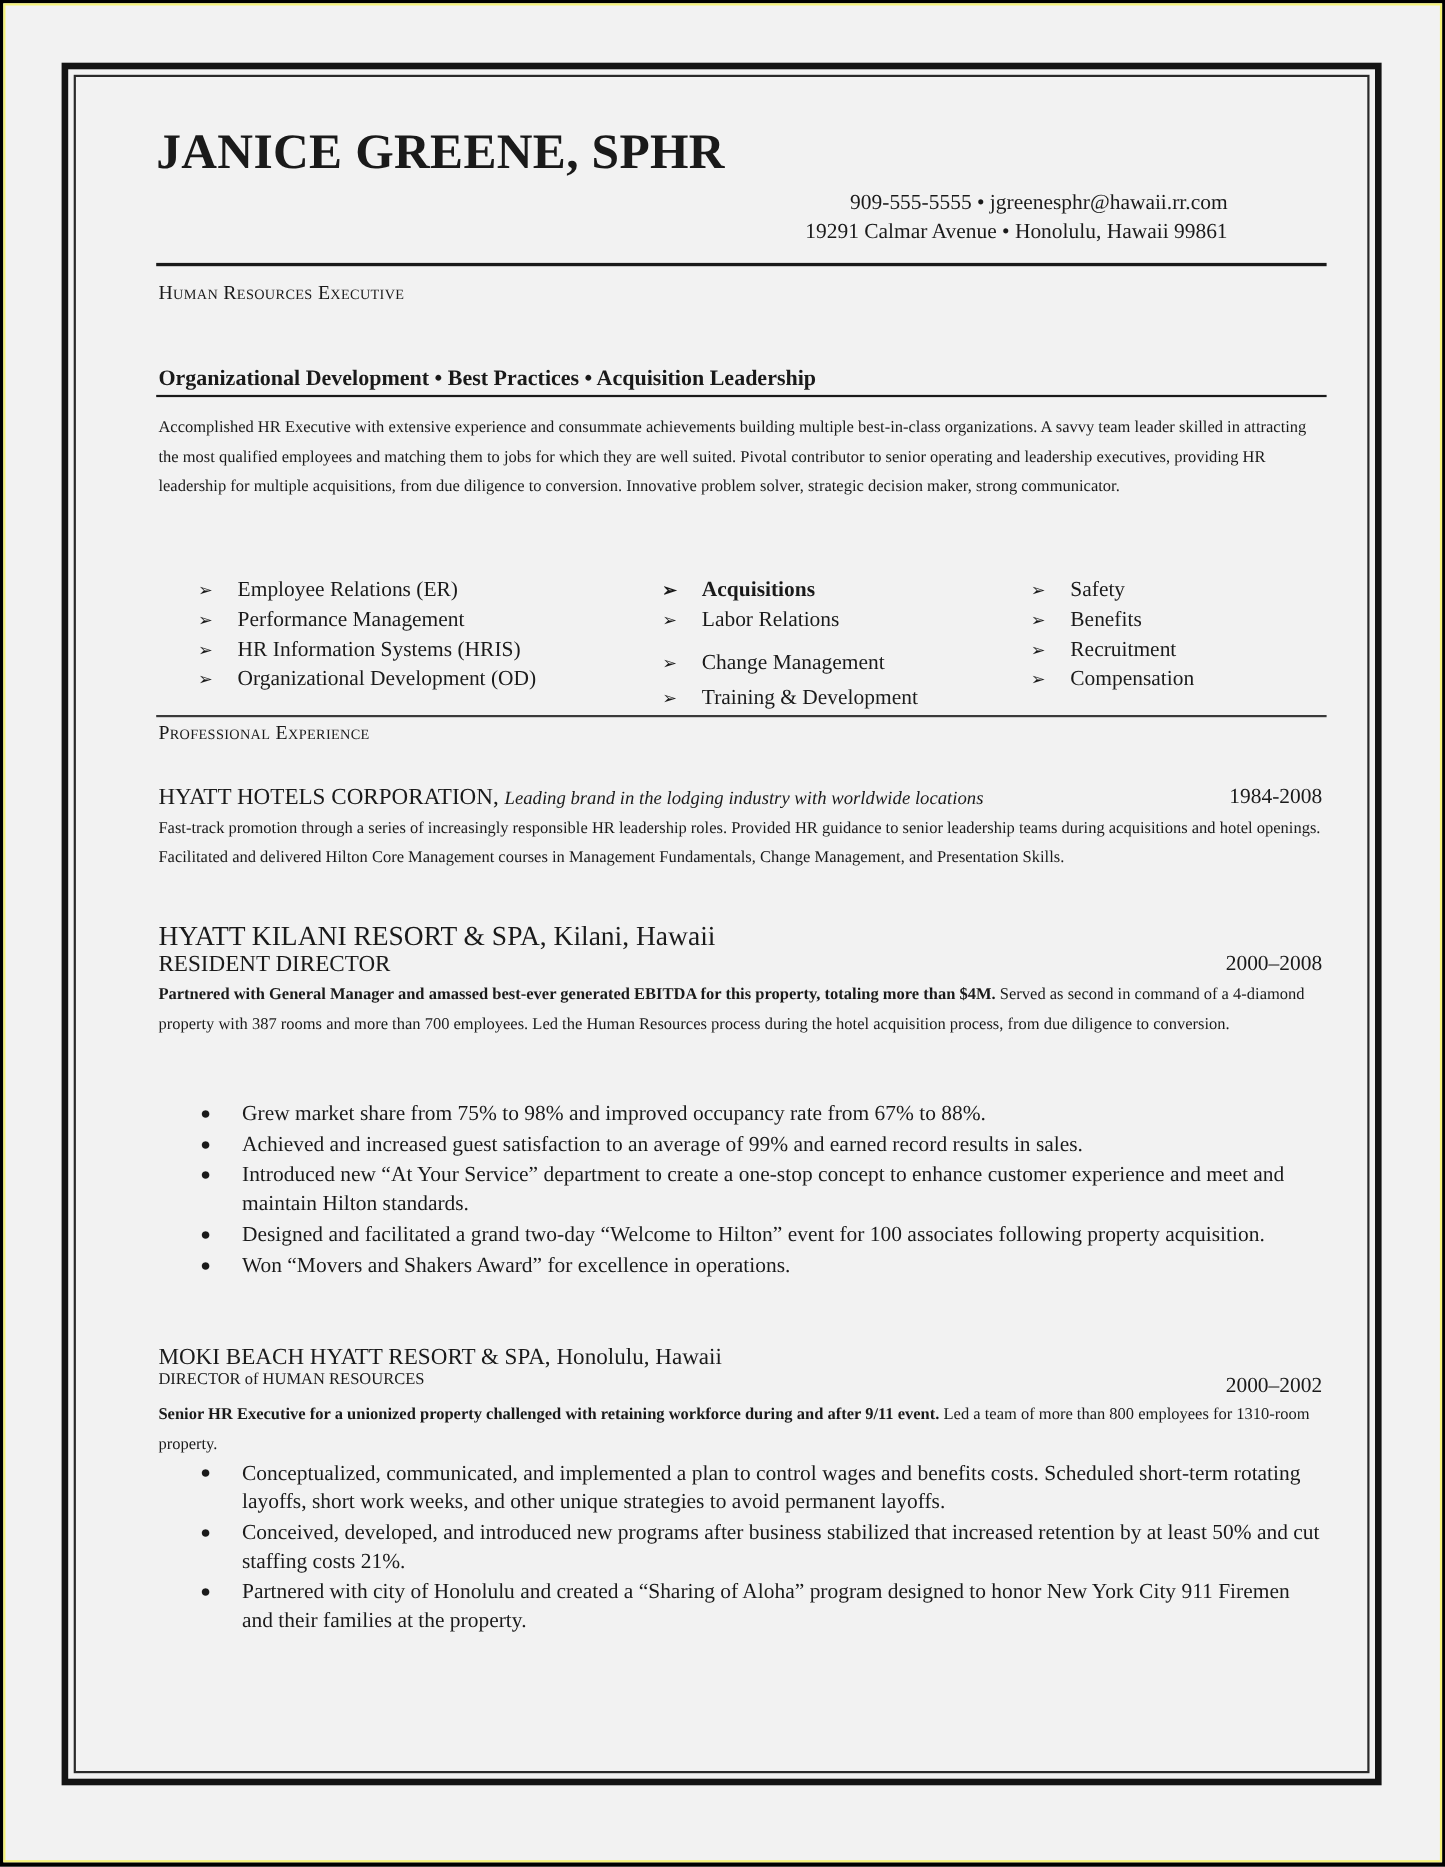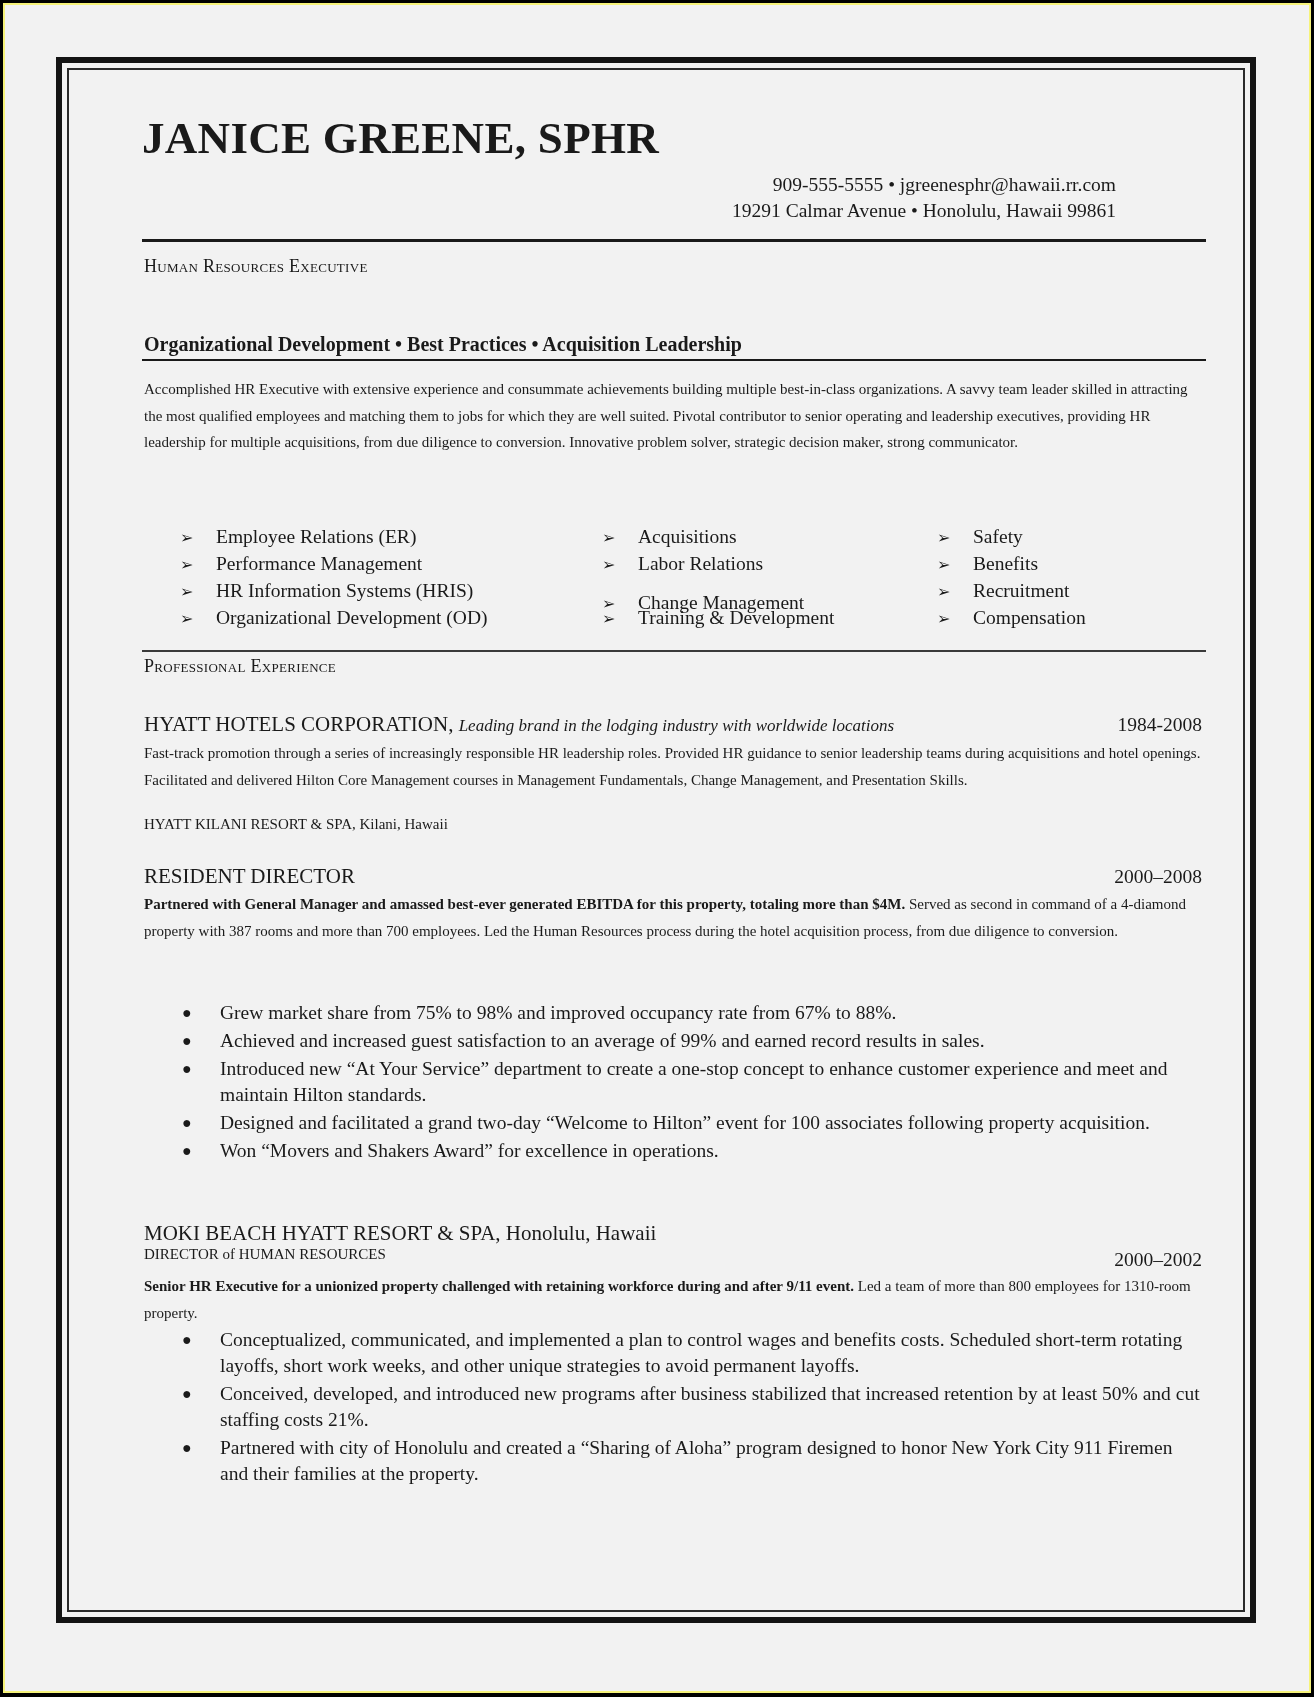--- a/index.html
+++ b/index.html
@@ -52,41 +52,41 @@
 <div class="abs smallcaps" style="left:144px;top:256px">Human Resources Executive</div>
 <div class="abs tagline">Organizational Development • Best Practices • Acquisition Leadership</div>
 <div class="rule-thick" style="top:359px;height:2px"></div>
 <div class="para" style="top:376px">Accomplished HR Executive with extensive experience and consummate achievements building multiple best-in-class organizations. A savvy team leader skilled in attracting the most qualified employees and matching them to jobs for which they are well suited. Pivotal contributor to senior operating and leadership executives, providing HR leadership for multiple acquisitions, from due diligence to conversion. Innovative problem solver, strategic decision maker, strong communicator.</div>
 
 <div id="skills">
     <div class="sk" style="left: 180px; top: 526px;"><span class="arr">➢</span><span>Employee Relations (ER)</span></div>
     <div class="sk" style="left: 180px; top: 553px;"><span class="arr">➢</span><span>Performance Management</span></div>
     <div class="sk" style="left: 180px; top: 580px;"><span class="arr">➢</span><span>HR Information Systems (HRIS)</span></div>
     <div class="sk" style="left: 180px; top: 607px;"><span class="arr">➢</span><span>Organizational Development (OD)</span></div>
-    <div class="sk" style="left: 602px; top: 526px;"><span class="arr">➢</span><span>Acquisitions</span></div>
+    <div class="sk" style="left: 602px; top: 526px; font-weight: bold;"><span class="arr">➢</span><span>Acquisitions</span></div>
     <div class="sk" style="left: 602px; top: 553px;"><span class="arr">➢</span><span>Labor Relations</span></div>
     <div class="sk" style="left: 602px; top: 580px; margin-top: 12px;"><span class="arr">➢</span><span>Change Management</span></div>
-    <div class="sk" style="left: 602px; top: 607px;"><span class="arr">➢</span><span>Training &amp; Development</span></div>
+    <div class="sk" style="left: 602px; top: 624px;"><span class="arr">➢</span><span>Training &amp; Development</span></div>
     <div class="sk" style="left: 937px; top: 526px;"><span class="arr">➢</span><span>Safety</span></div>
     <div class="sk" style="left: 937px; top: 553px;"><span class="arr">➢</span><span>Benefits</span></div>
     <div class="sk" style="left: 937px; top: 580px;"><span class="arr">➢</span><span>Recruitment</span></div>
     <div class="sk" style="left: 937px; top: 607px;"><span class="arr">➢</span><span>Compensation</span></div>
   </div>
 
 <div class="rule-thin" style="top:650px"></div>
 <div class="abs smallcaps" style="left:144px;top:656px">Professional Experience</div>
 
 <div class="abs" style="left:144px;top:712px;font-size:21px">
   <span>HYATT HOTELS CORPORATION,</span>
   <span class="ital">Leading brand in the lodging industry with worldwide locations</span>
 </div>
 <div class="date" style="top:714px">1984-2008</div>
 <div class="para" style="top:740px">Fast-track promotion through a series of increasingly responsible HR leadership roles. Provided HR guidance to senior leadership teams during acquisitions and hotel openings. Facilitated and delivered Hilton Core Management courses in Management Fundamentals, Change Management, and Presentation Skills.</div>
 
-<div class="abs" style="left:144px;top:816px;font-size:15px">HYATT KILANI RESORT &amp; SPA, Kilani, Hawaii</div>
+<div class="abs" style="left:144px;top:838px;font-size:25px">HYATT KILANI RESORT &amp; SPA, Kilani, Hawaii</div>
 <div class="abs" style="left:144px;top:864px;font-size:21px">RESIDENT DIRECTOR</div>
 <div class="date" style="top:866px">2000–2008</div>
 <div class="para" style="top:891px"><span class="bold">Partnered with General Manager and amassed best-ever generated EBITDA for this property, totaling more than $4M.</span><span> Served as second in command of a 4-diamond property with 387 rooms and more than 700 employees. Led the Human Resources process during the hotel acquisition process, from due diligence to conversion.</span></div>
 <ul class="bul" id="bul0" style="top:1000px">
     <li><span class="dot">●</span><span>Grew market share from 75% to 98% and improved occupancy rate from 67% to 88%.</span></li>
     <li><span class="dot">●</span><span>Achieved and increased guest satisfaction to an average of 99% and earned record results in sales.</span></li>
     <li><span class="dot">●</span><span>Introduced new “At Your Service” department to create a one-stop concept to enhance customer experience and meet and maintain Hilton standards.</span></li>
     <li><span class="dot">●</span><span>Designed and facilitated a grand two-day “Welcome to Hilton” event for 100 associates following property acquisition.</span></li>
     <li><span class="dot">●</span><span>Won “Movers and Shakers Award” for excellence in operations.</span></li>
   </ul>

